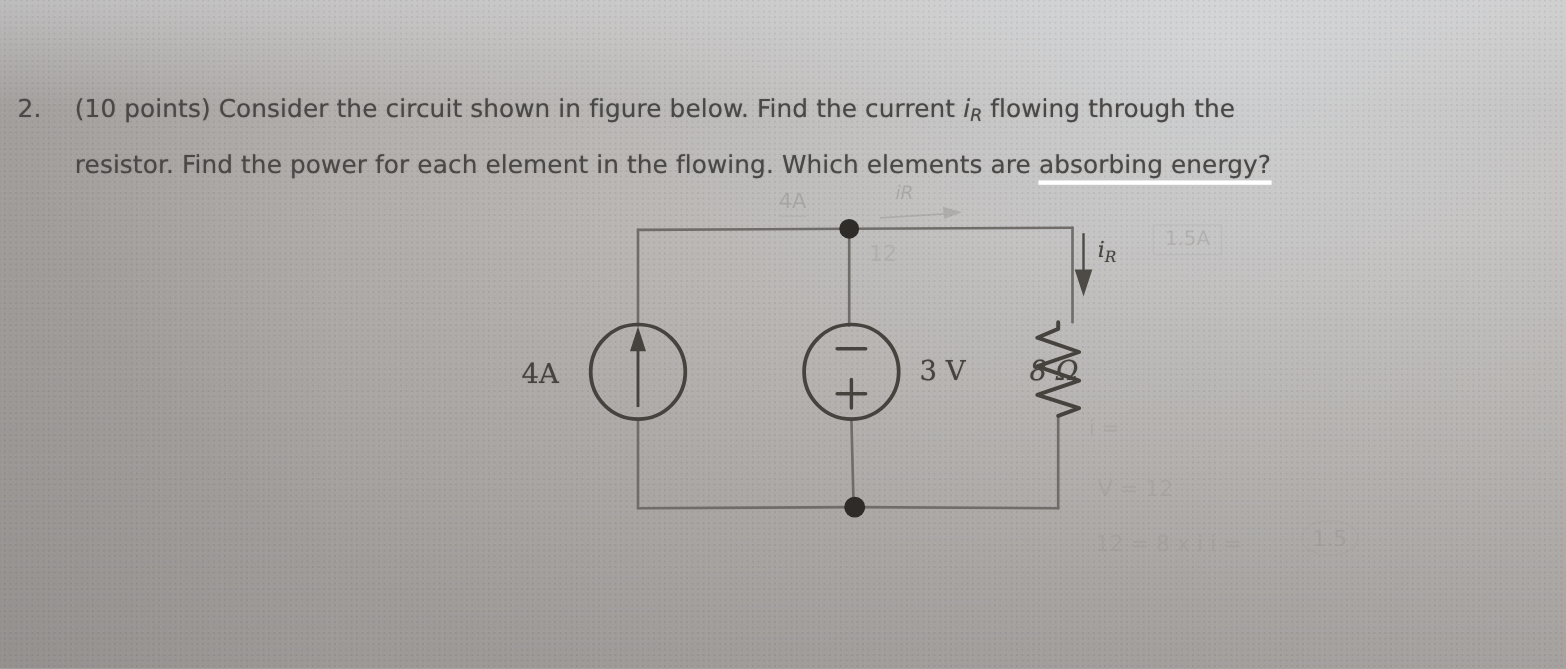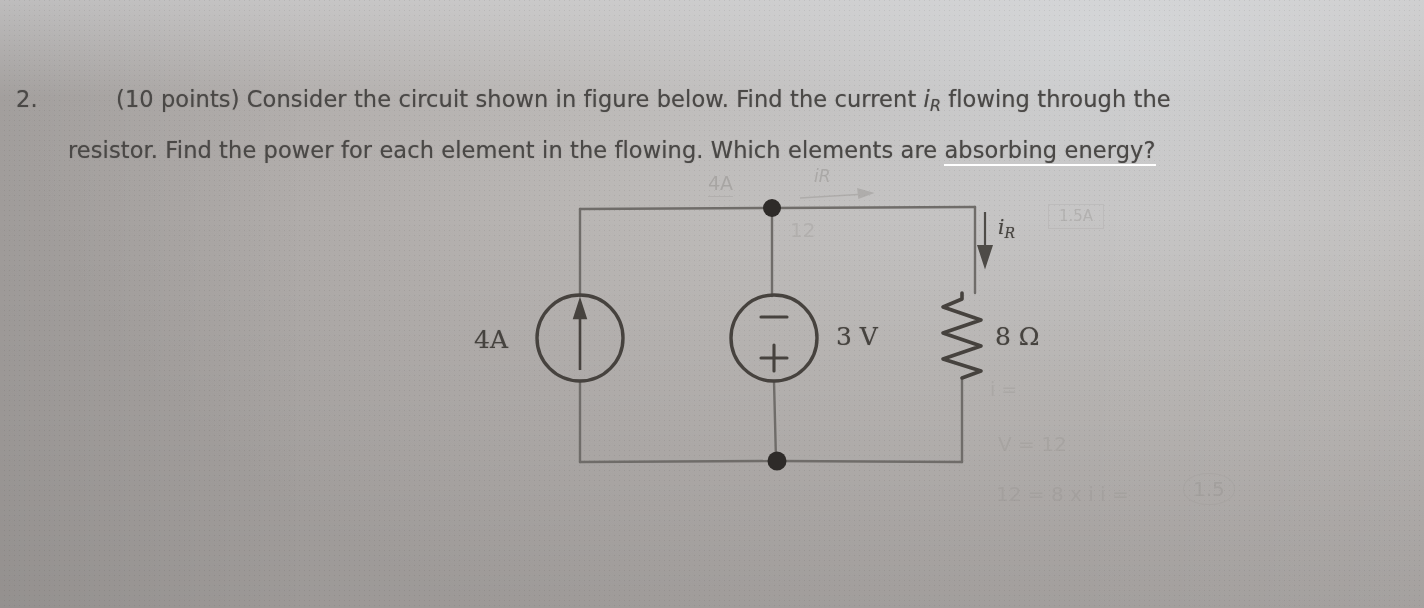--- a/index.html
+++ b/index.html
@@ -45,27 +45,27 @@
   
   .q-text {
     position: absolute;
     color: #4a4846;
     font-size: 22.5px;
     letter-spacing: 0.1px;
     white-space: nowrap;
     text-shadow: 0 0 1.1px rgba(70,68,66,0.55);
   }
   #q-number { left: 16px; top: 86px; }
-  #q-line1 { left: 68px; top: 86px; margin-left: 48px; }
+  #q-line1 { left: 68px; top: 86px; }
   #q-line2 { left: 68px; top: 137px; }
 
   .sub { font-size: 0.70em; vertical-align: -0.28em; letter-spacing: 0; }
   .ivar { font-style: italic; }
   .underlined {
-    border-bottom: 2px solid #ffffff;
+    border-bottom: 4px solid #ffffff;
     padding-bottom: 1px;
   }
 
   
   #circuit {
     position: absolute;
     left: 0;
     top: 0;
     width: 1424px;
     height: 608px;
@@ -76,21 +76,21 @@
   .c-label {
     position: absolute;
     color: #46433f;
     font-family: "DejaVu Serif", serif;
     font-size: 25px;
     white-space: nowrap;
     text-shadow: 0 0 1px rgba(70,66,62,0.5);
   }
   #label-4a { left: 474px; top: 325px; }
   #label-12v { left: 836px; top: 322px; }
-  #label-8ohm { left: 995px; top: 322px; }
+  #label-8ohm { left: 936px; top: 322px; font-style: italic; }
   #label-ir {
     left: 998px;
     top: 215px;
     font-family: "DejaVu Serif", serif;
     font-size: 20px;
     font-style: italic;
   }
 
   
   .pencil {
@@ -107,21 +107,21 @@
     border-bottom: 1.5px solid rgba(140,137,134,0.55);
     padding-bottom: 2px;
   }
   #pencil-ir-top {
     left: 814px; top: 166px;
     font-size: 17px;
     font-style: italic;
   }
   #pencil-ir-box {
     left: 1048px; top: 204px;
-    font-size: 15px;
+    font-size: 18px;
     padding: 2px 10px 3px 10px;
     border: 1.5px solid rgba(145,142,139,0.5);
     opacity: 0.34;
   }
   #pencil-node-v {
     left: 790px; top: 218px;
     font-size: 20px;
     opacity: 0.26;
   }
   #pencil-n1 {

